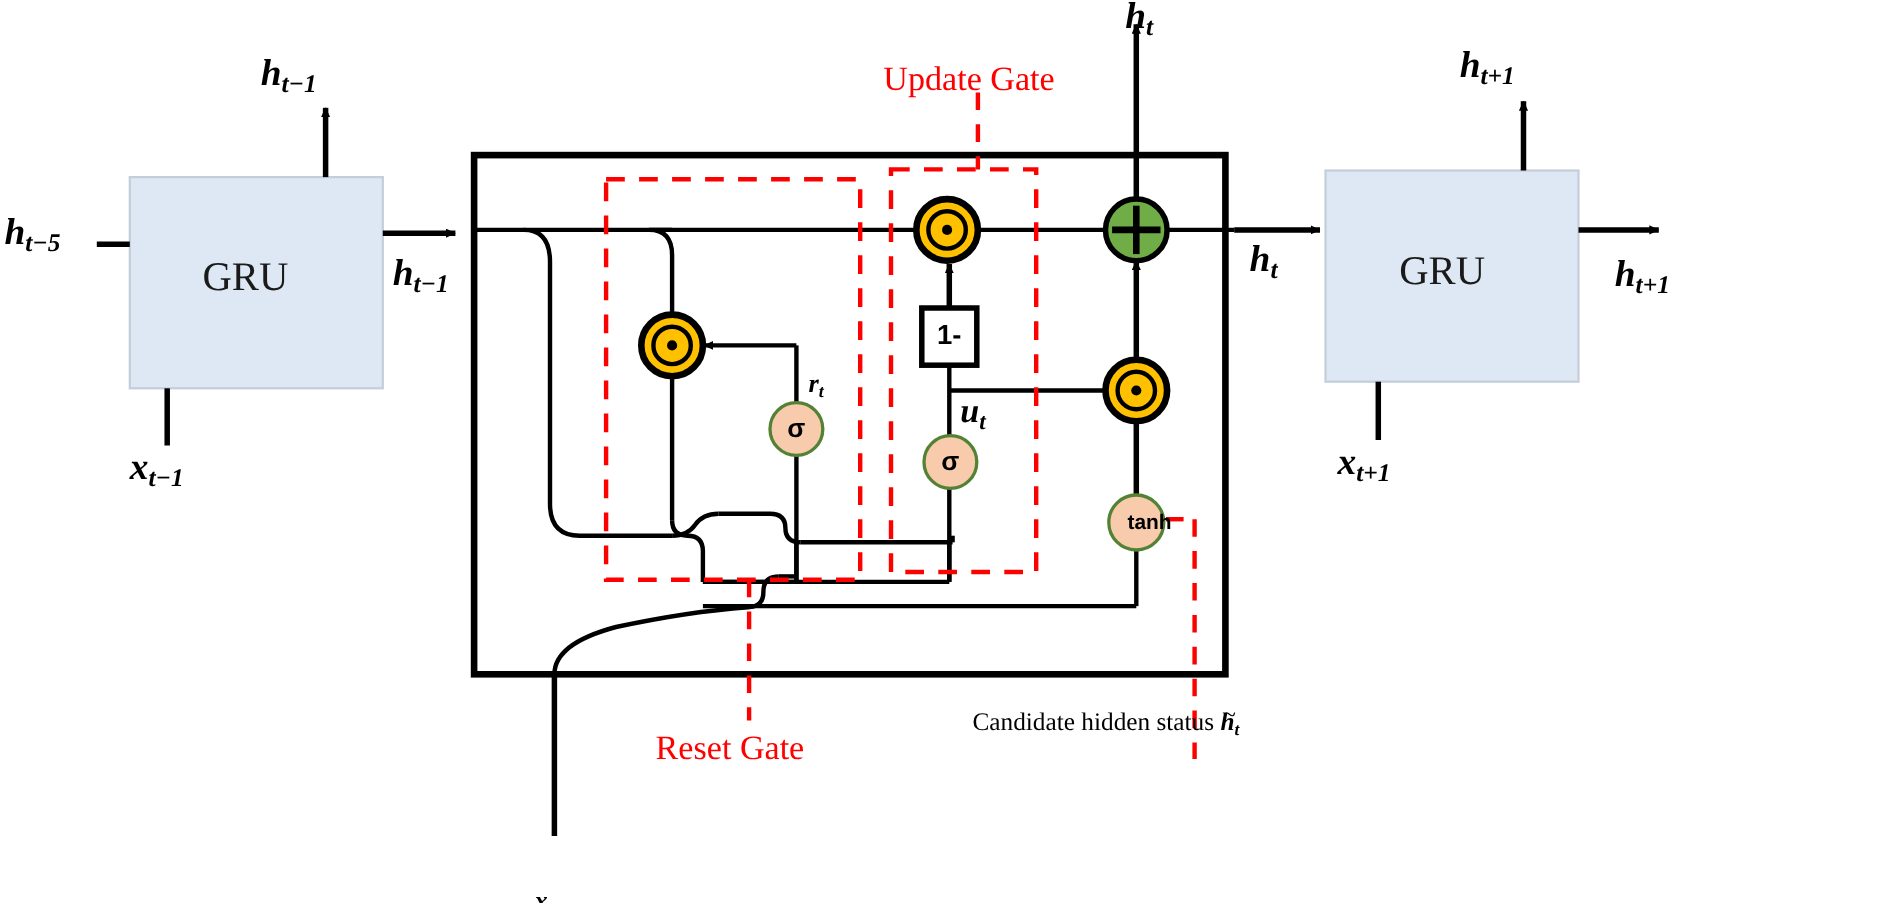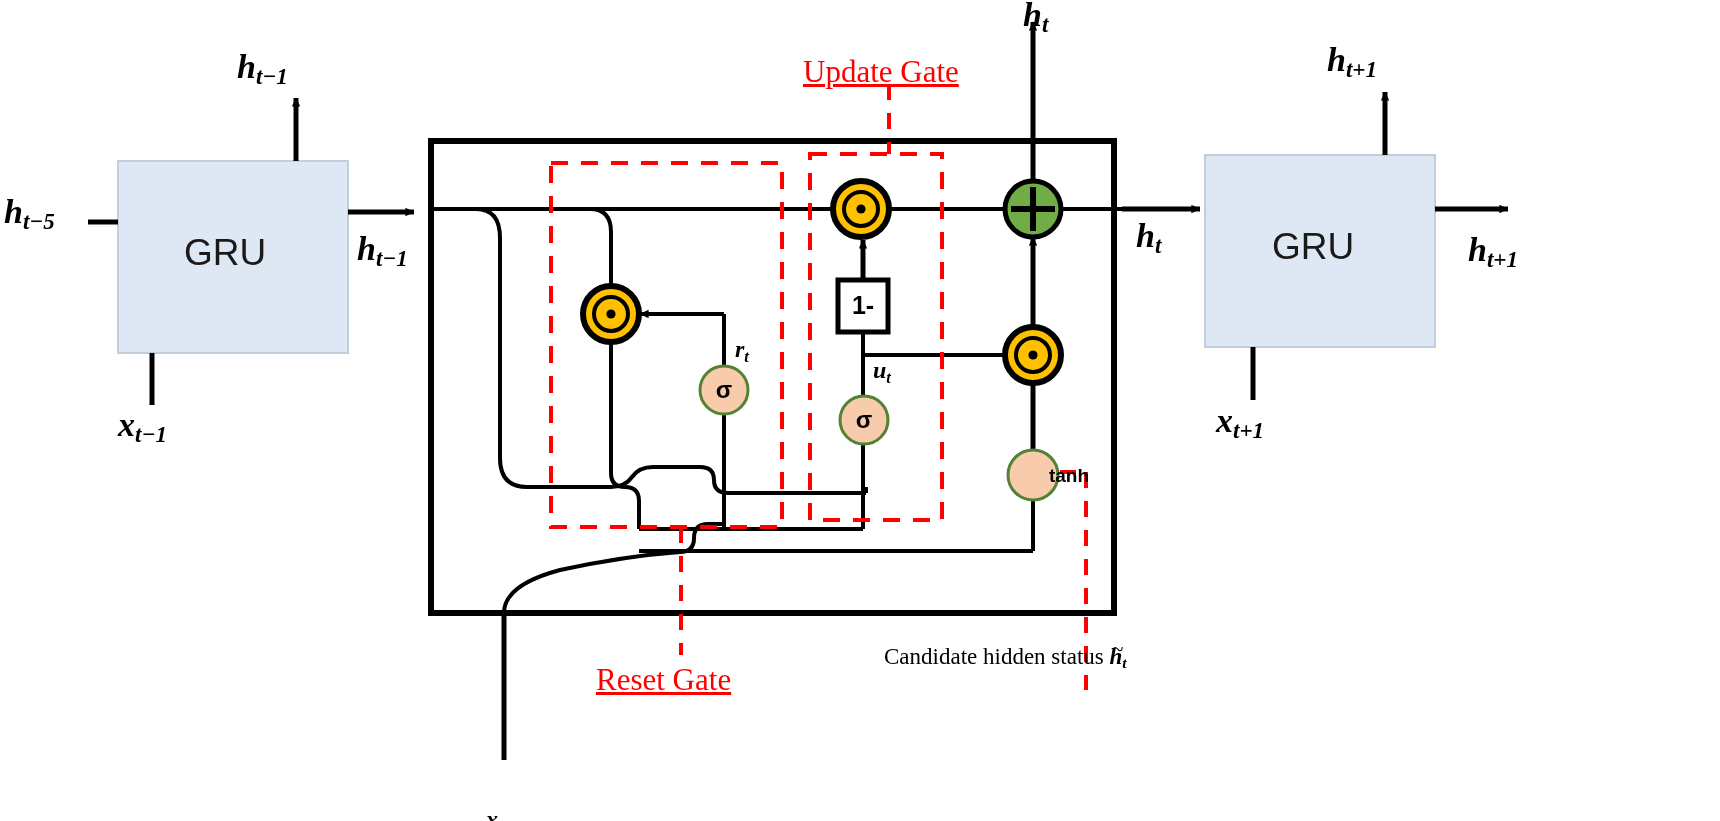--- a/index.html
+++ b/index.html
@@ -35,24 +35,23 @@
   }
   .math .sub {
     font-size: 0.68em;
     vertical-align: -0.28em;
     font-style: italic;
     font-weight: bold;
     letter-spacing: 0;
   }
   .red {
     color: #FF0000;
-    text-decoration: underline;
   }
   .gru-text {
-    font-family: Liberation Sans, sans-serif;
+    font-family: Liberation Serif, serif;
     font-style: normal;
     font-weight: normal;
     color: #1a1a1a;
   }
   .opglyph {
     position: absolute;
     font-family: "Liberation Sans", sans-serif;
     font-weight: bold;
     color: #000000;
     white-space: nowrap;
@@ -270,27 +269,27 @@
   <div class="lbl math" style="left:1327px; top:43px; font-size:34px;"><span>h</span><span class="sub">t+1</span></div>
 
   <div class="lbl math" style="left:1468px; top:233px; font-size:34px;"><span>h</span><span class="sub">t+1</span></div>
 
   <div class="lbl math" style="left:1216px; top:404px; font-size:34px;"><span>x</span><span class="sub">t+1</span></div>
 
   <div class="opglyph" style="left:710px; top:378px; width:28px; font-size:24px;">σ</div>
 
   <div class="opglyph" style="left:850px; top:408px; width:28px; font-size:24px;">σ</div>
 
-  <div class="opglyph" style="left:1006px; top:466px; width:54px; font-size:19px;padding-left:36px;">tanh</div>
+  <div class="opglyph" style="left:1006px; top:466px; width:78px; font-size:19px;">tanh</div>
 
   <div class="opglyph" style="left:838px; top:293px; width:50px; font-size:25px;">1-</div>
 
   <div class="lbl math" style="left:735px; top:337px; font-size:24px;"><span>r</span><span class="sub">t</span></div>
 
-  <div class="lbl math" style="left:873px; top:358px; font-size:24px;"><span>u</span><span class="sub">t</span></div>
+  <div class="lbl math" style="left:873px; top:358px; font-size:31px;"><span>u</span><span class="sub">t</span></div>
 
   <div class="lbl red" style="left:803px; top:56px; font-size:31px;">Update Gate</div>
 
   <div class="lbl red" style="left:596px; top:664px; font-size:31px;">Reset Gate</div>
 
   <div class="lbl" style="left:884px; top:645px; font-size:23px;"><span>Candidate hidden status</span><span>&nbsp;</span><span class="math tilde-wrap"><span class="tbar">~</span><span>h</span><span class="sub">t</span></span></div>
 
 </div>
 
 </body></html>

